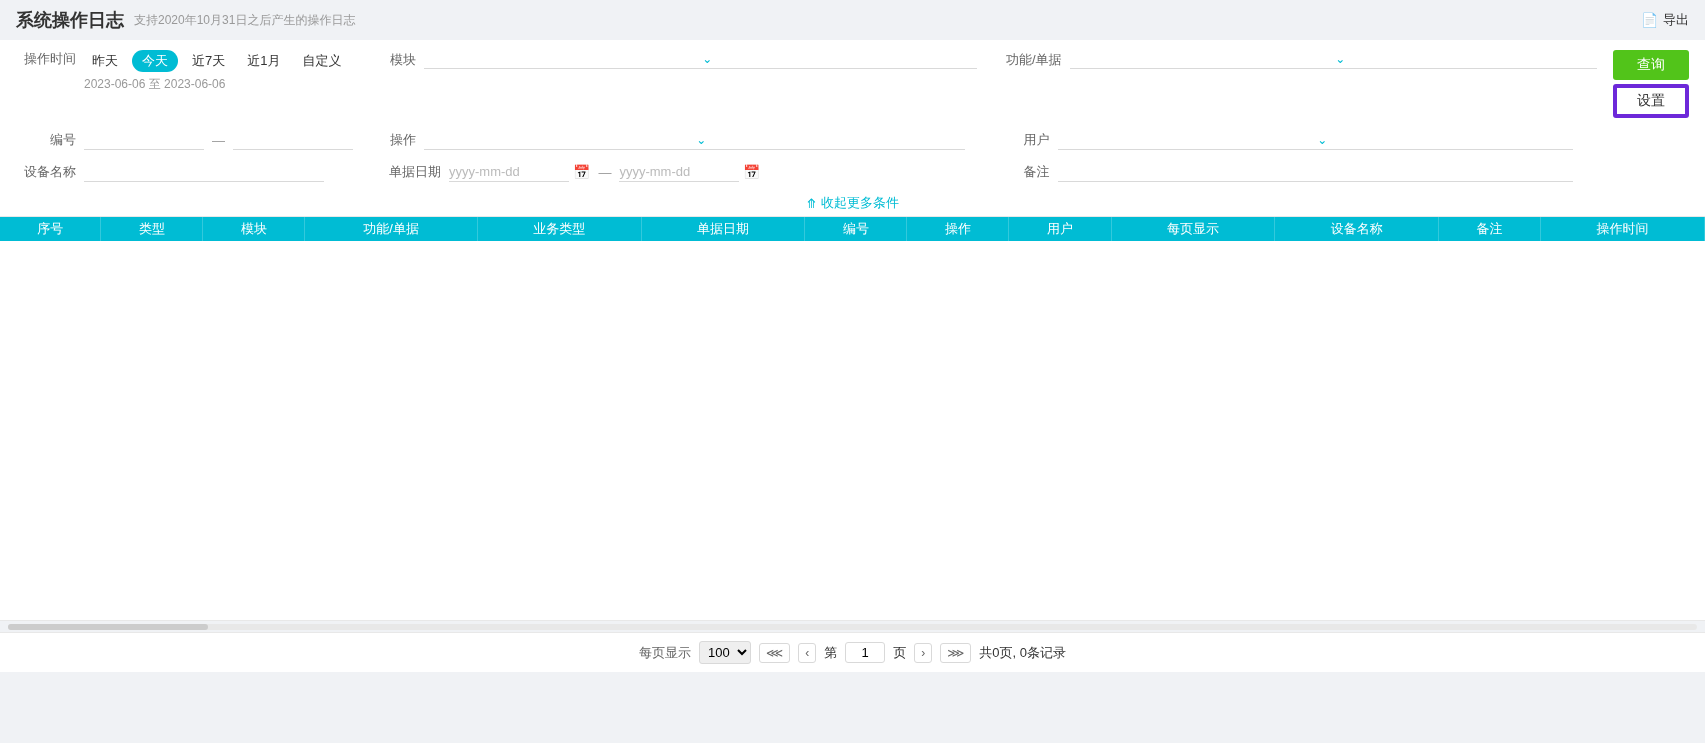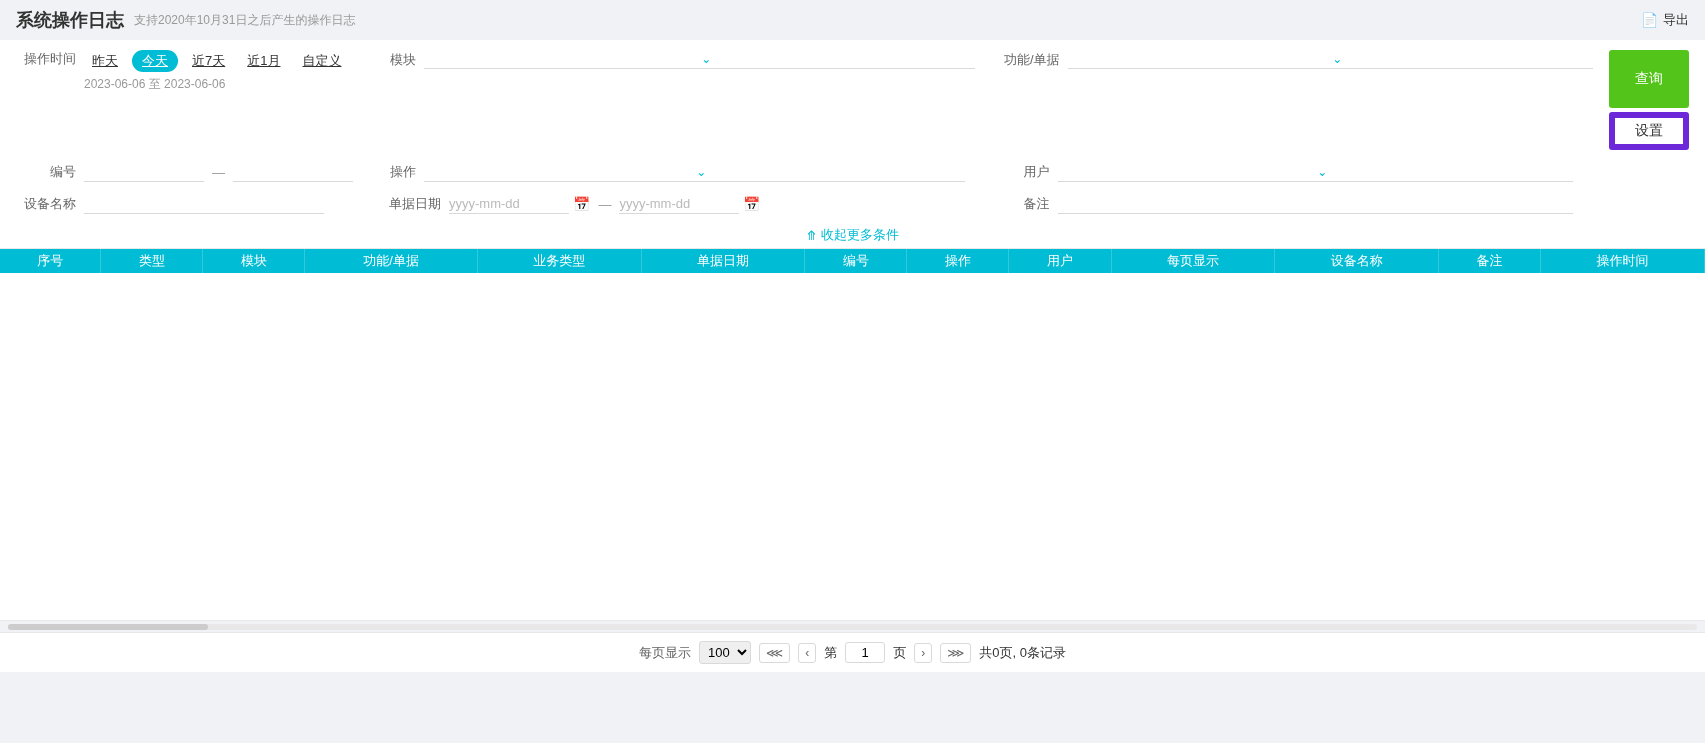--- a/index.html
+++ b/index.html
@@ -6,31 +6,31 @@
     body { font-family: 'Microsoft YaHei', Arial, sans-serif; font-size: 13px; background: #f0f2f5; color: #333; }
 
     .page-container { display: flex; flex-direction: column; height: 672px; background: #f0f2f5; }
 
     
     .page-header { display: flex; align-items: center; justify-content: space-between; padding: 8px 16px; background: #f0f2f5; }
     .page-title { font-size: 18px; font-weight: bold; color: #333; }
     .page-subtitle { font-size: 12px; color: #999; margin-left: 10px; }
     .export-btn { display: flex; align-items: center; gap: 4px; background: none; border: none; cursor: pointer; color: #333; font-size: 13px; }
     .filter-label { color: #666; font-size: 13px; white-space: nowrap; min-width: 60px; text-align: right; margin-right: 8px; }
-    .time-btn { padding: 2px 8px; border: none; background: none; cursor: pointer; color: #333; font-size: 13px; text-decoration: underline; }
+    .time-btn { padding: 2px 8px; border: none; background: none; cursor: pointer; color: #333; font-size: 13px; }
     .time-btn.active { background: #00bcd4; color: #fff; border-radius: 12px; padding: 2px 10px; }
     .time-range { color: #999; font-size: 12px; margin-top: 4px; }
     .filter-select { display: flex; align-items: center; border-bottom: 1px solid #d9d9d9; min-width: 200px; padding: 2px 0; cursor: pointer; position: relative; flex: 1; }
     .filter-select span { flex: 1; color: #999; font-size: 13px; }
     .filter-select .chevron { color: #00bcd4; font-size: 12px; margin-left: 4px; }
     .filter-input { border: none; border-bottom: 1px solid #d9d9d9; outline: none; font-size: 13px; padding: 2px 0; color: #333; background: transparent; min-width: 120px; }
     .filter-input::placeholder { color: #bbb; }
     .dash { margin: 0 8px; color: #999; }
-    .query-btn { background: #52c41a; color: #fff; border: none; padding: 20px 20px; border-radius: 3px; cursor: pointer; font-size: 14px; }
-    .setting-btn { background: #fff; color: #333; border: 6px solid #6d28d9; padding: 4px 20px; border-radius: 3px; cursor: pointer; font-size: 14px; }
+    .query-btn { background: #52c41a; color: #fff; border: none; padding: 6px 20px; border-radius: 3px; cursor: pointer; font-size: 14px; }
+    .setting-btn { background: #fff; color: #333; border: 4px solid #6d28d9; padding: 4px 20px; border-radius: 3px; cursor: pointer; font-size: 14px; }
 
     
     .collapse-row { display: flex; justify-content: center; padding: 4px 0; background: #fff; border-bottom: 1px solid #e8e8e8; }
     .collapse-btn { background: none; border: none; cursor: pointer; color: #00bcd4; font-size: 13px; display: flex; align-items: center; gap: 4px; }
 
     
     .table-container { flex: 1; overflow: auto; background: #fff; }
     table { width: 100%; border-collapse: collapse; min-width: 1400px; }
     thead tr { background: #00bcd4; }
     thead th { color: #fff; font-weight: normal; padding: 3px 8px; text-align: center; font-size: 13px; border-right: 1px solid rgba(255,255,255,0.2); white-space: nowrap; }

